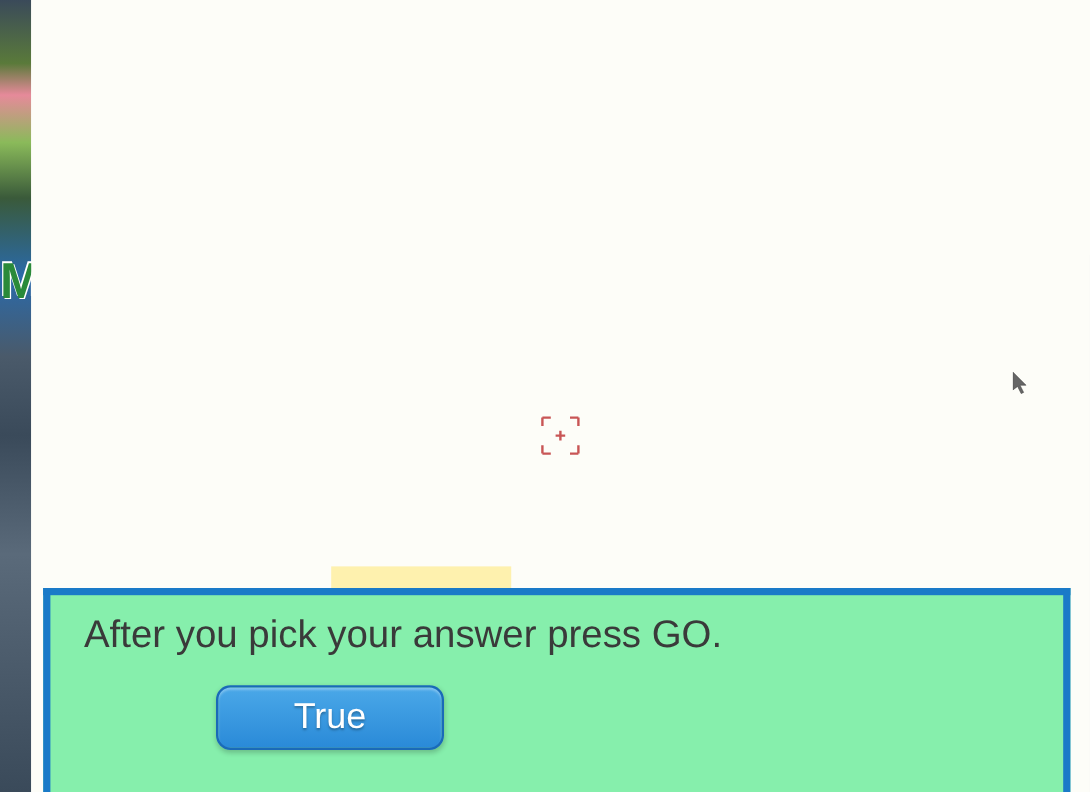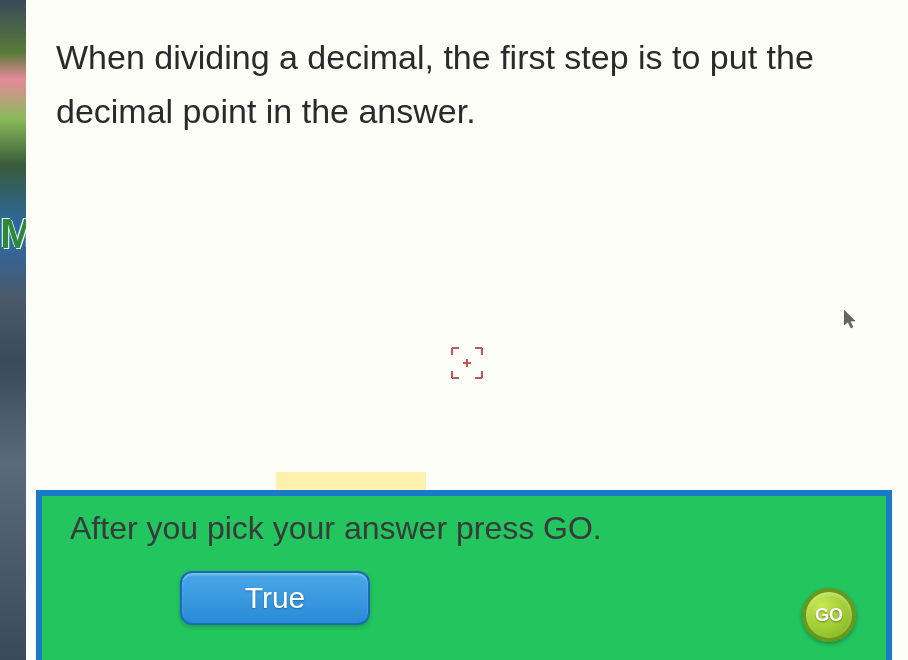--- a/index.html
+++ b/index.html
@@ -88,21 +88,21 @@
       color: #555;
       font-size: 18px;
     }
     
     .bottom-panel {
       position: absolute;
       left: 36px;
       right: 16px;
       bottom: 0;
       height: 170px;
-      background: #22c55e;
+      background: #86efac;
       border-top: 6px solid #1a7ac8;
       border-left: 6px solid #1a7ac8;
       border-right: 6px solid #1a7ac8;
       padding: 14px 28px 16px 28px;
     }
     
     .instruction-text {
       font-size: 32px;
       color: #3a3a3a;
       margin-bottom: 24px;
@@ -164,21 +164,20 @@
       background: rgba(255, 230, 100, 0.5);
     }
   </style>
 </head>
 <body>
 
 <div class="background-sliver"></div>
 <div class="m-letter">M</div>
 
 <div class="main-panel">
-  <div class="question-text">When dividing a decimal, the first step is to put the decimal point in the answer.</div>
 
   <div class="crosshair">
     <svg viewBox="0 0 36 36" fill="none" stroke="currentColor" stroke-width="2">
       <path d="M 3 3 L 3 10 M 3 3 L 10 3"></path>
       <path d="M 33 3 L 33 10 M 33 3 L 26 3"></path>
       <path d="M 3 33 L 3 26 M 3 33 L 10 33"></path>
       <path d="M 33 33 L 33 26 M 33 33 L 26 33"></path>
       <path d="M 14 18 L 22 18 M 18 14 L 18 22"></path>
     </svg>
   </div>
@@ -192,14 +191,13 @@
   <div class="yellow-highlight"></div>
 </div>
 
 <div class="bottom-panel">
   <div class="instruction-text">After you pick your answer press GO.</div>
 
   <div class="buttons-row">
     <button class="answer-button">True</button>
   </div>
 
-  <button class="go-button">GO</button>
 </div>
 
 </body></html>

